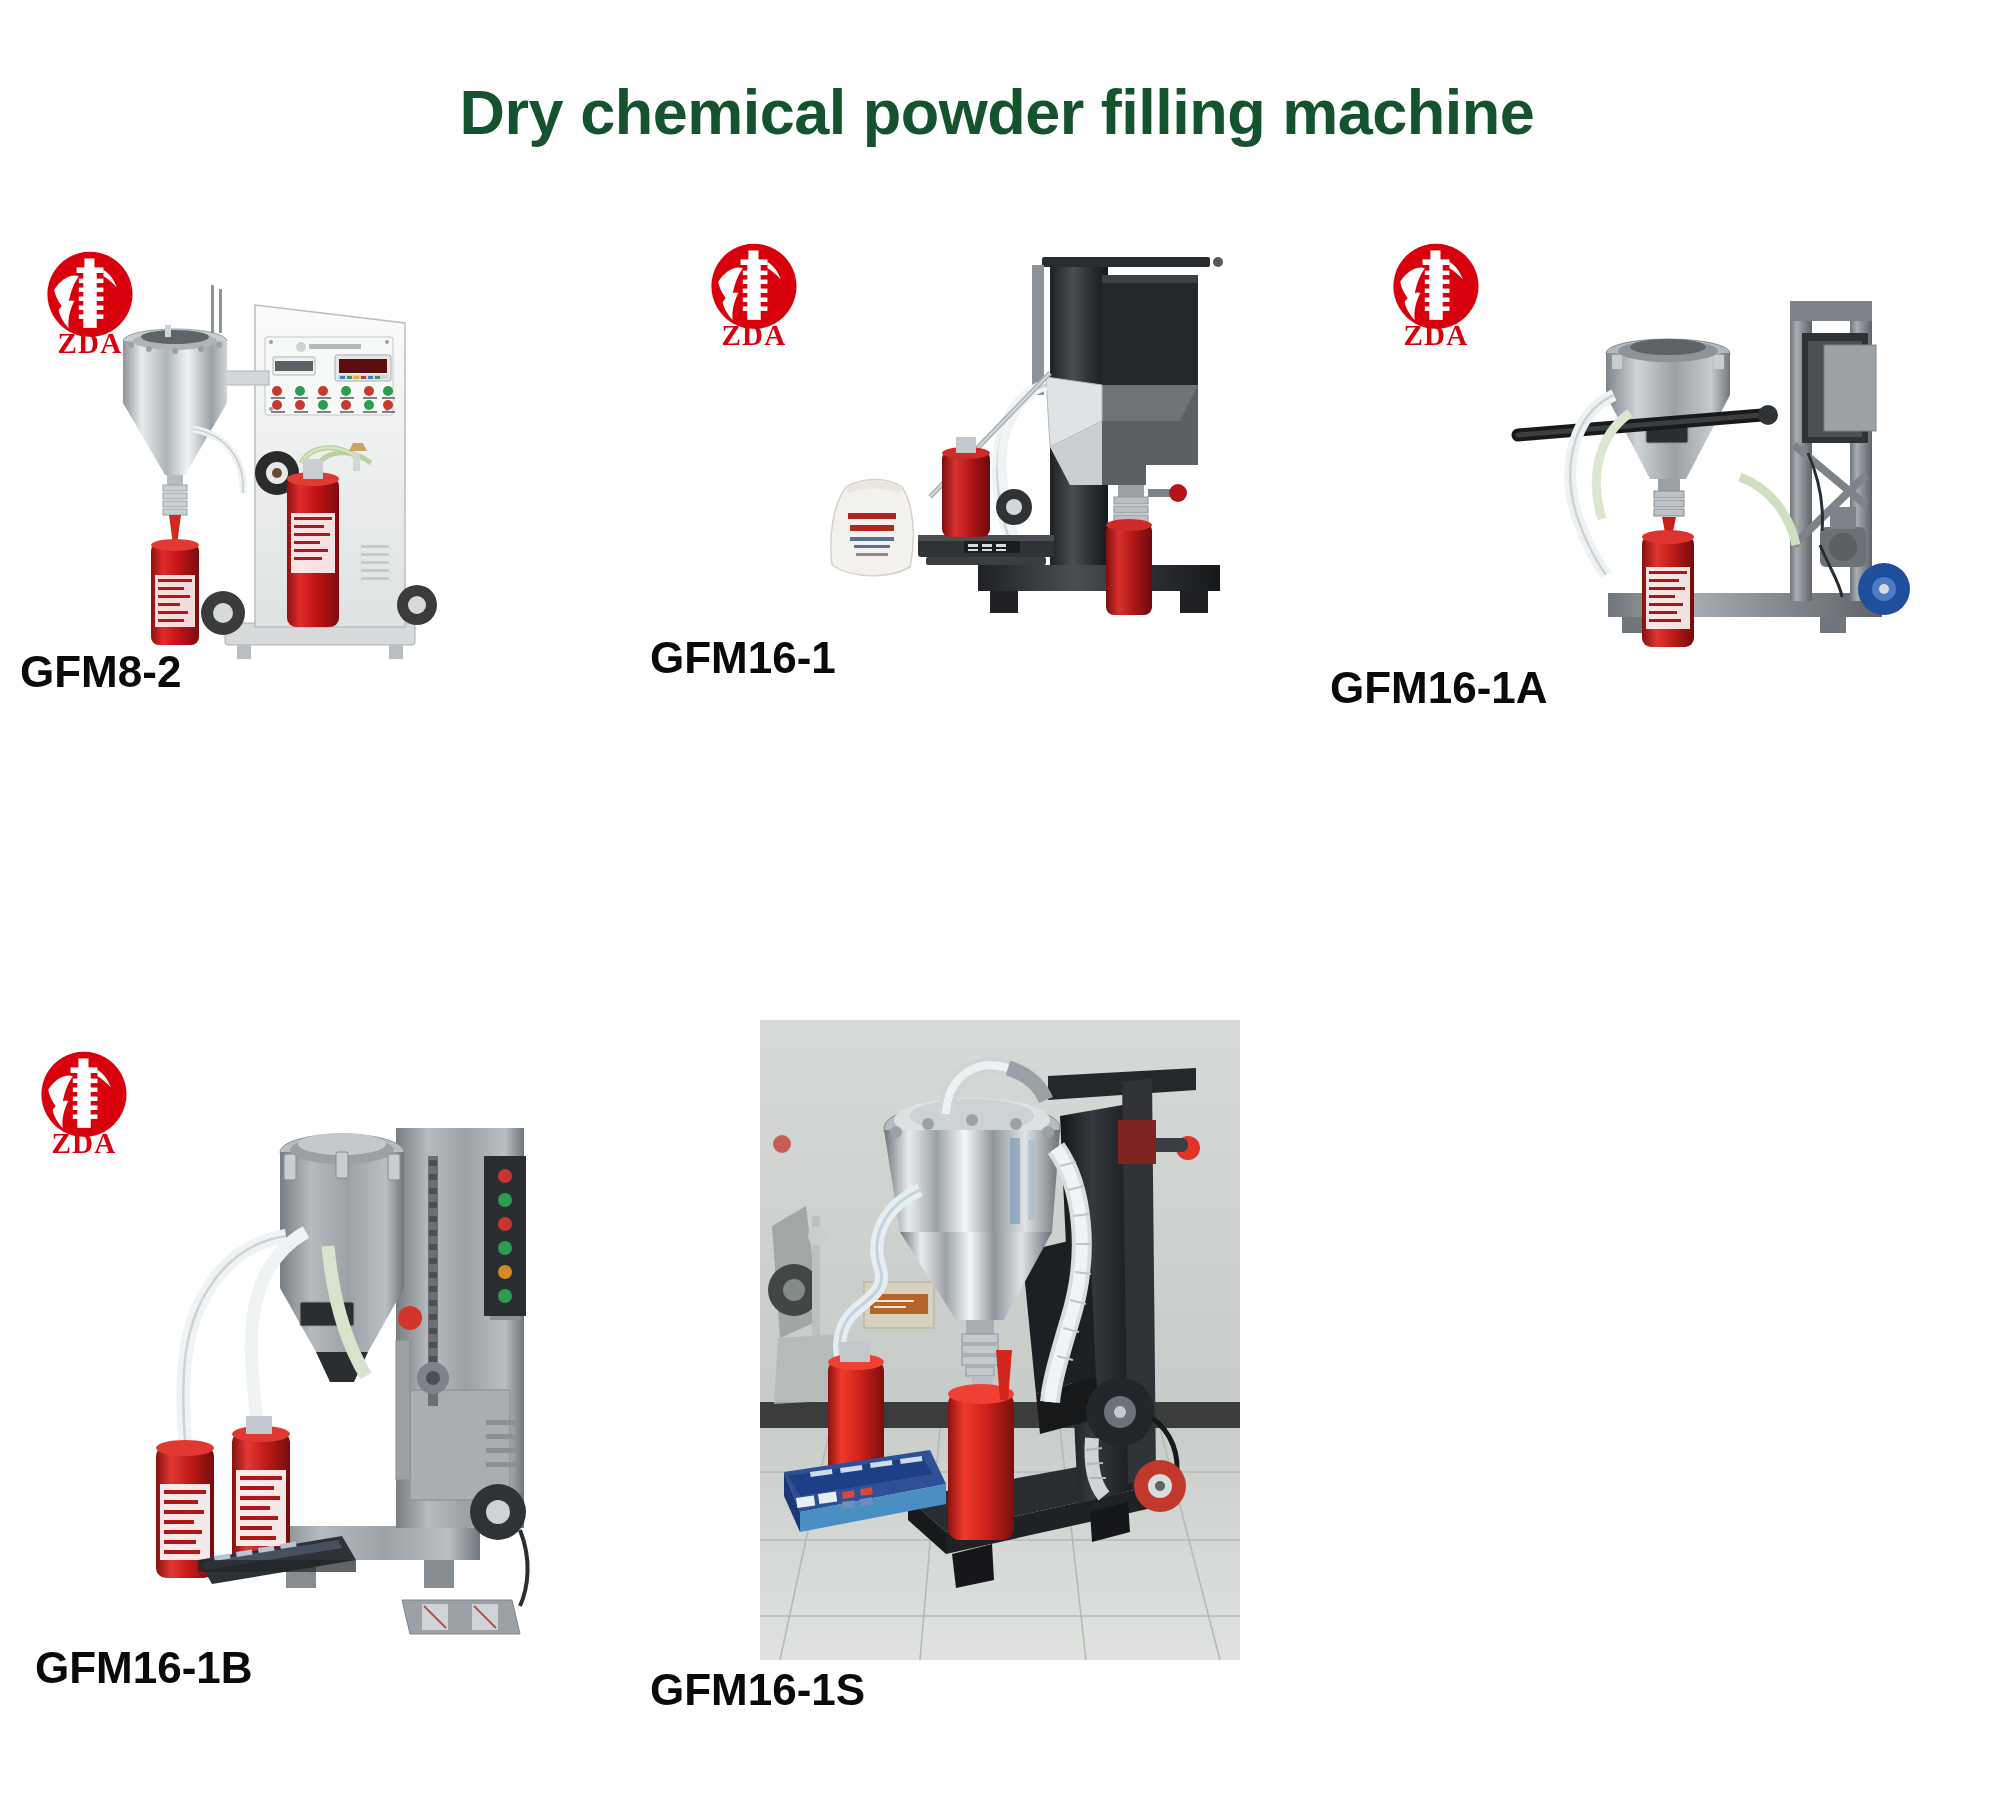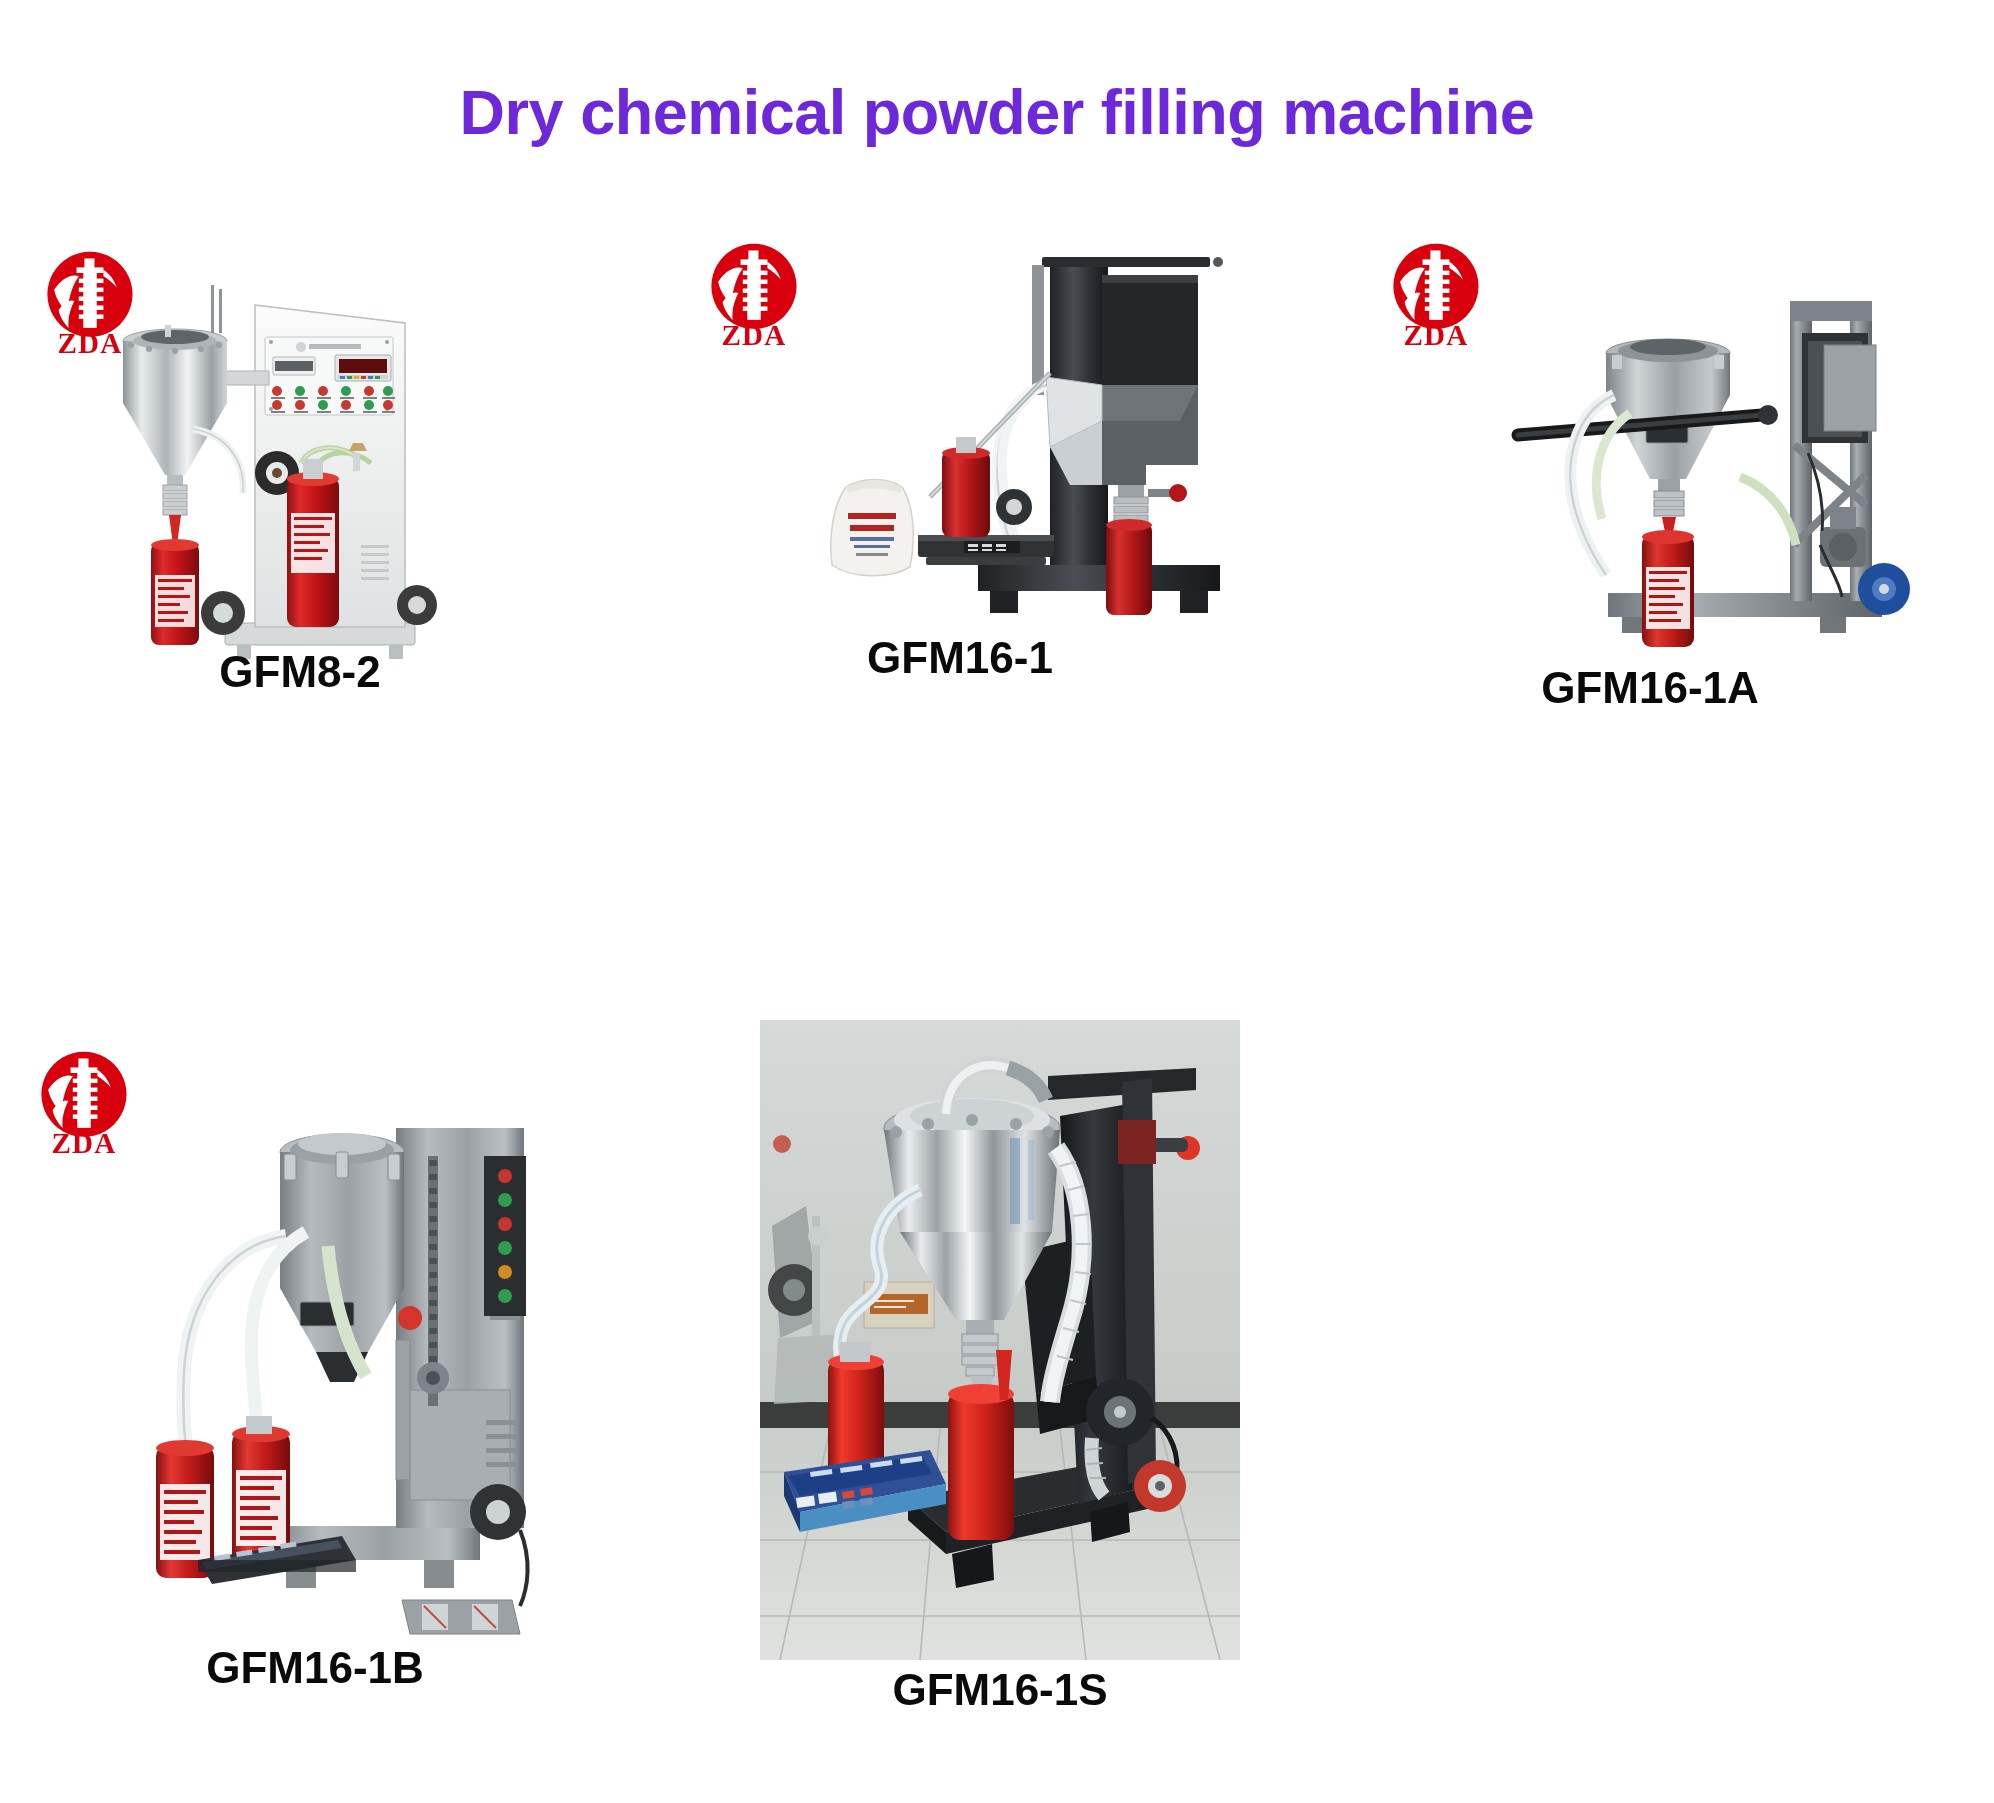--- a/index.html
+++ b/index.html
@@ -6,29 +6,29 @@
   body{
     width:1994px;height:1803px;background:#ffffff;
     font-family:"Liberation Sans","DejaVu Sans",sans-serif;
     overflow:hidden;position:relative;
   }
   .page{position:relative;width:1994px;height:1803px;background:#fff;}
 
   
   .page-title{
     position:absolute;left:0;top:76px;width:1994px;text-align:center;
-    font-size:63px;font-weight:bold;color:#6d28d9;letter-spacing:-0.5px;
+    font-size:63px;font-weight:bold;color:#14532d;letter-spacing:-0.5px;
     font-family:"Liberation Sans","DejaVu Sans",sans-serif;
   }
 
   
   .cell{position:absolute;}
   .cell-media{position:absolute;}
   .model-label{
-    position:absolute;text-align:center;font-size:44px;font-weight:bold;
+    position:absolute;text-align:left;font-size:44px;font-weight:bold;
     color:#0a0a0a;white-space:nowrap;
   }
 
   
   .zda-logo{position:absolute;width:112px;height:112px;}
   .zda-logo svg{display:block;width:100%;height:100%;}
 
   
   .mach{position:absolute;left:0;top:0;width:100%;height:100%;}
   .mach svg{display:block;width:100%;height:100%;}

